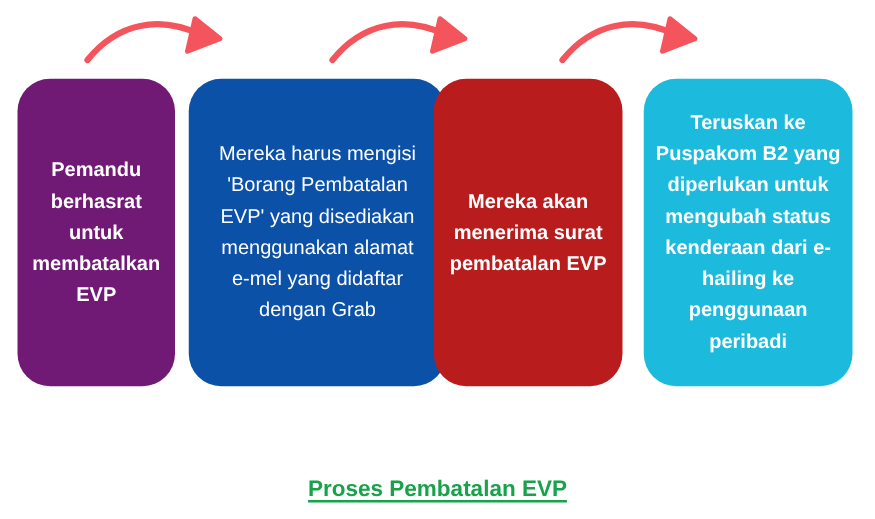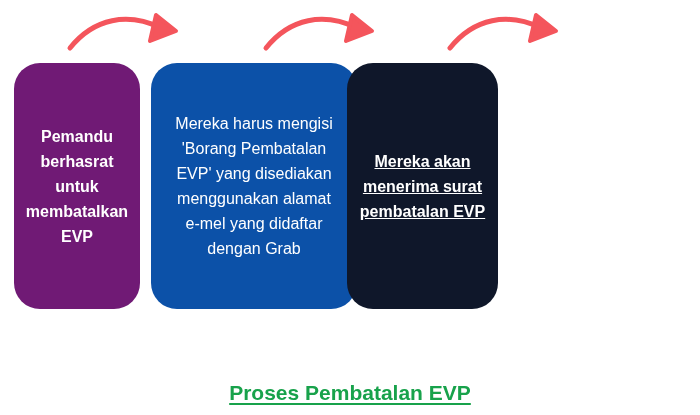--- a/index.html
+++ b/index.html
@@ -50,21 +50,21 @@
   .step-3 { left: 347px; width: 151px; }
   .step-4 { left: 515px; width: 167px; }
   .caption-row {
     position: absolute;
     left: 0;
     top: 381px;
     width: 100%;
     text-align: center;
   }
   .caption-link {
-    font-size: 21px;
+    font-size: 18px;
     font-weight: 700;
     text-decoration: underline;
     text-decoration-thickness: 2px;
     text-underline-offset: 3px;
     cursor: pointer;
   }
 </style>
 </head>
 <body>
 
@@ -84,22 +84,25 @@
   </svg>
 
   <div class="step step-1" style="background-color: #701a75;">
     <span>Pemandu berhasrat untuk membatalkan EVP</span>
   </div>
 
   <div class="step step-2 regular" style="background-color: rgb(12, 81, 168);">
     <span>Mereka harus mengisi 'Borang Pembatalan EVP' yang disediakan menggunakan alamat e-mel yang didaftar dengan Grab</span>
   </div>
 
-  <div class="step step-3" style="background-color: #0f172a; text-decoration: underline;">
+  <div class="step step-3" style="background-color: #b91c1c;">
     <span>Mereka akan menerima surat pembatalan EVP</span>
   </div>
 
+  <div class="step step-4" style="background-color: rgb(28, 186, 220);">
+    <span>Teruskan ke Puspakom B2 yang diperlukan untuk mengubah status kenderaan dari e-hailing ke penggunaan peribadi</span>
+  </div>
 
   <div class="caption-row">
     <span class="caption-link" style="color: rgb(24, 162, 75);">Proses Pembatalan EVP</span>
   </div>
 
 </div>
 
 </body></html>

